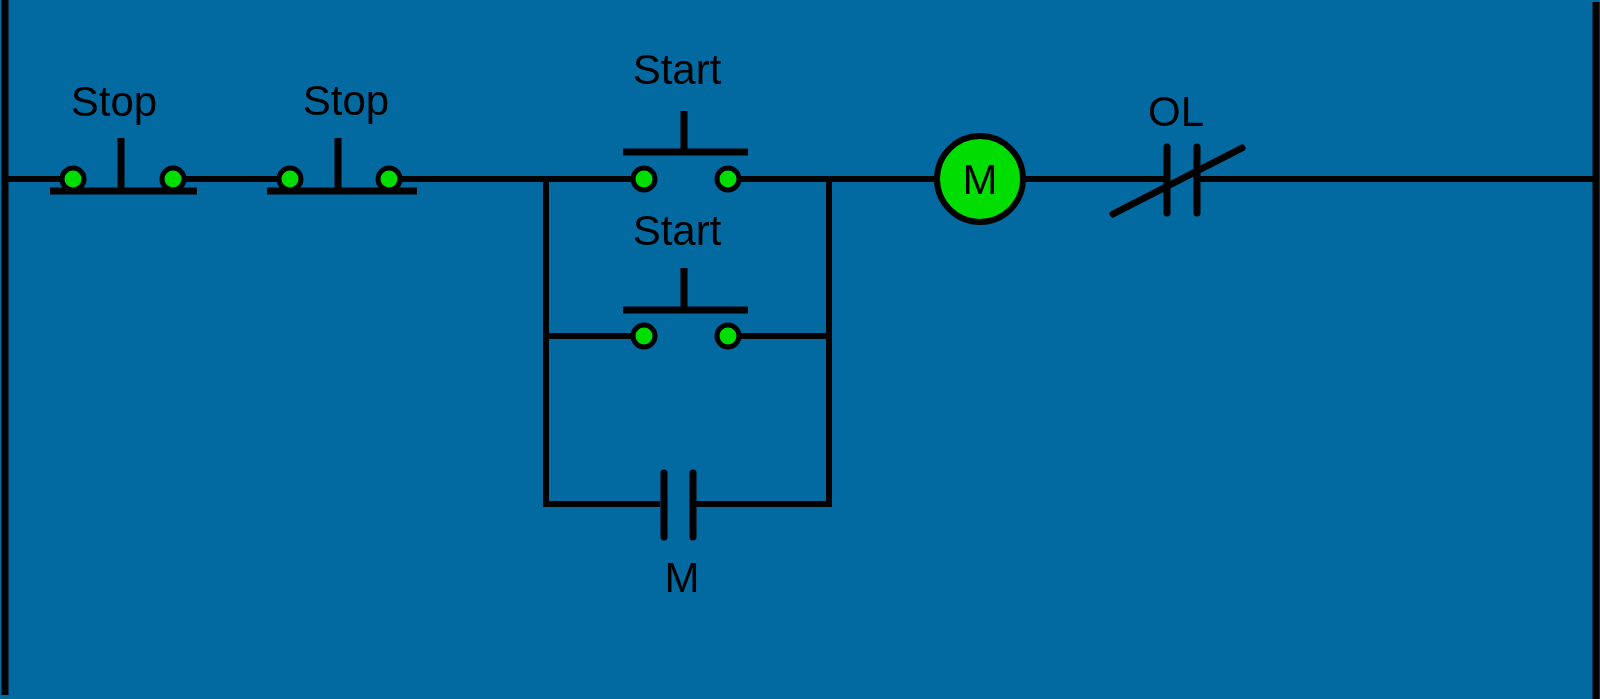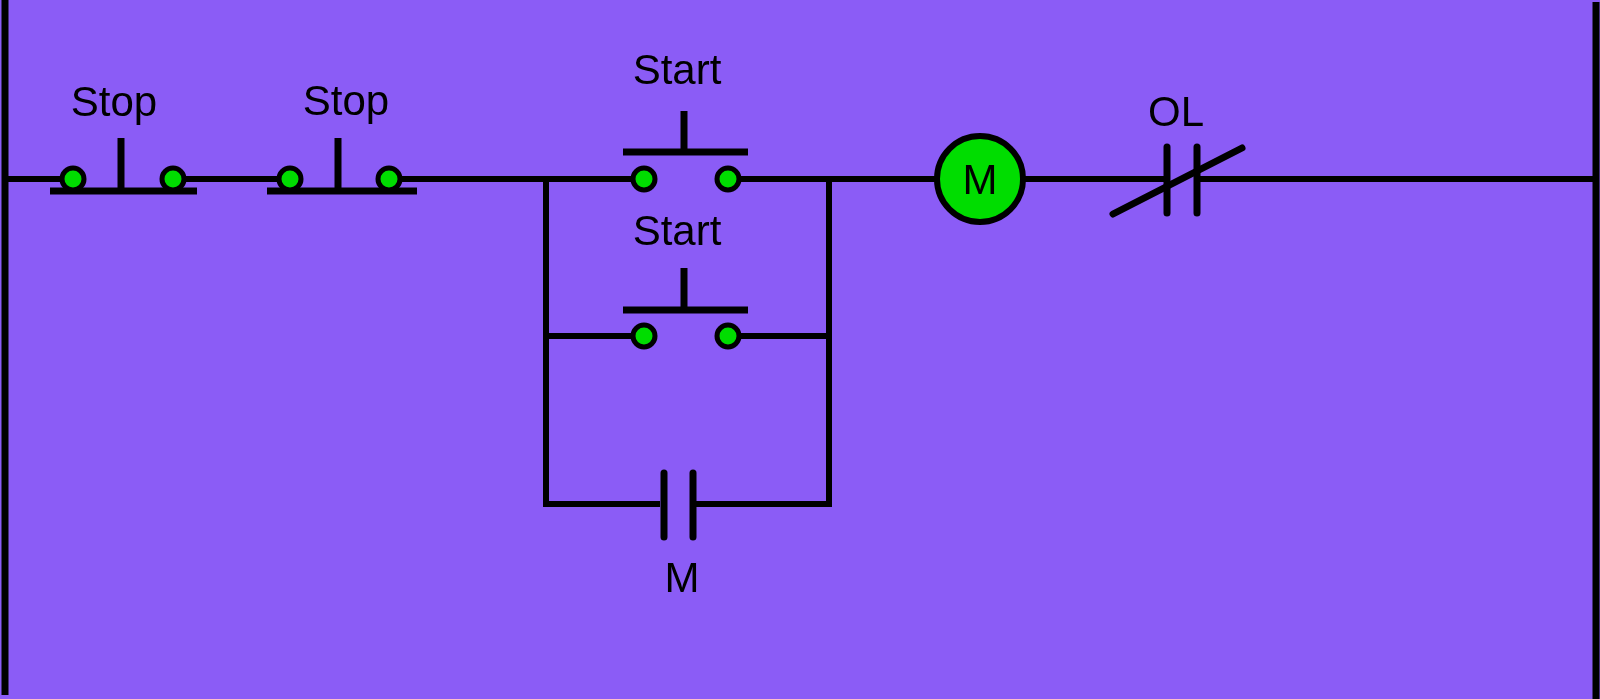--- a/index.html
+++ b/index.html
@@ -4,21 +4,21 @@
 <style>
   html, body {
     margin: 0;
     padding: 0;
     background: #ffffff;
   }
   .stage {
     position: relative;
     width: 1600px;
     height: 699px;
-    background: #8b5cf6;
+    background: #0369a1;
     overflow: hidden;
   }
   svg {
     display: block;
   }
   text {
     font-family: "Liberation Sans", "DejaVu Sans", sans-serif;
     font-size: 42px;
     fill: #000000;
   }

